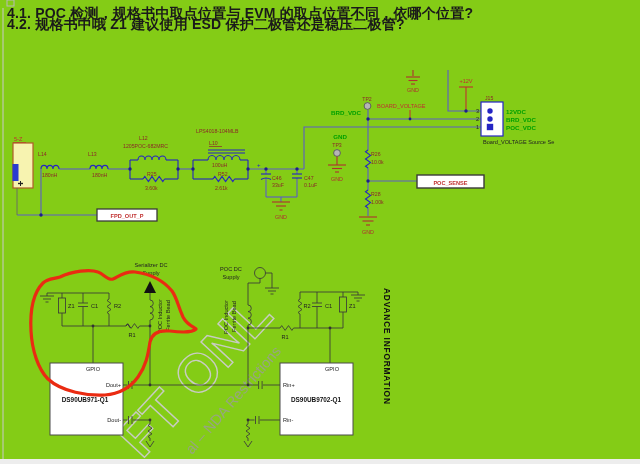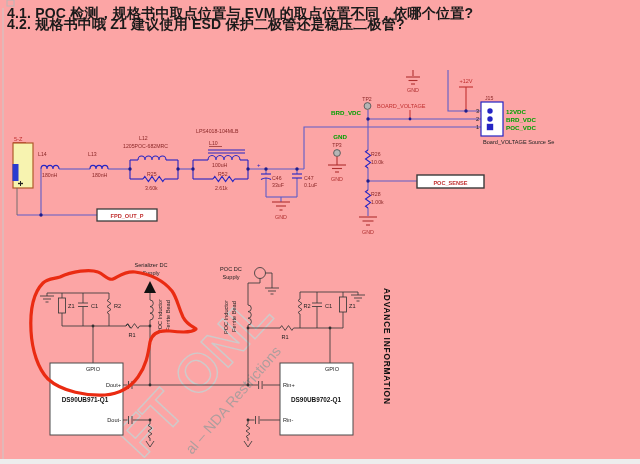--- a/index.html
+++ b/index.html
@@ -1,16 +1,16 @@
 <!DOCTYPE html>
 <html><head>
 <meta charset="utf-8">
 <style>
   html,body{margin:0;padding:0;background:#fff;}
-  #page{position:relative;width:640px;height:464px;background:#fca5a5;overflow:hidden;
+  #page{position:relative;width:640px;height:464px;background:#84cc16;overflow:hidden;
         font-family:"Liberation Sans","DejaVu Sans",sans-serif;}
   .q{position:absolute;left:7px;width:620px;font-size:14px;font-weight:600;color:#1a1a1a;
      letter-spacing:0.2px;white-space:nowrap;}
   #q1{top:5px;} #q2{top:16px;}
   svg{position:absolute;left:0;top:0;}
   svg text{font-family:"Liberation Sans","DejaVu Sans",sans-serif;}
   .w{stroke:#5c5cc8;stroke-width:1.1;fill:none}
   .cb{stroke:#2424c4;stroke-width:1.1;fill:none}
   .rdt{fill:#8b2828;font-size:5.2px}
   .nrt{fill:#c03030;font-size:5.6px}

